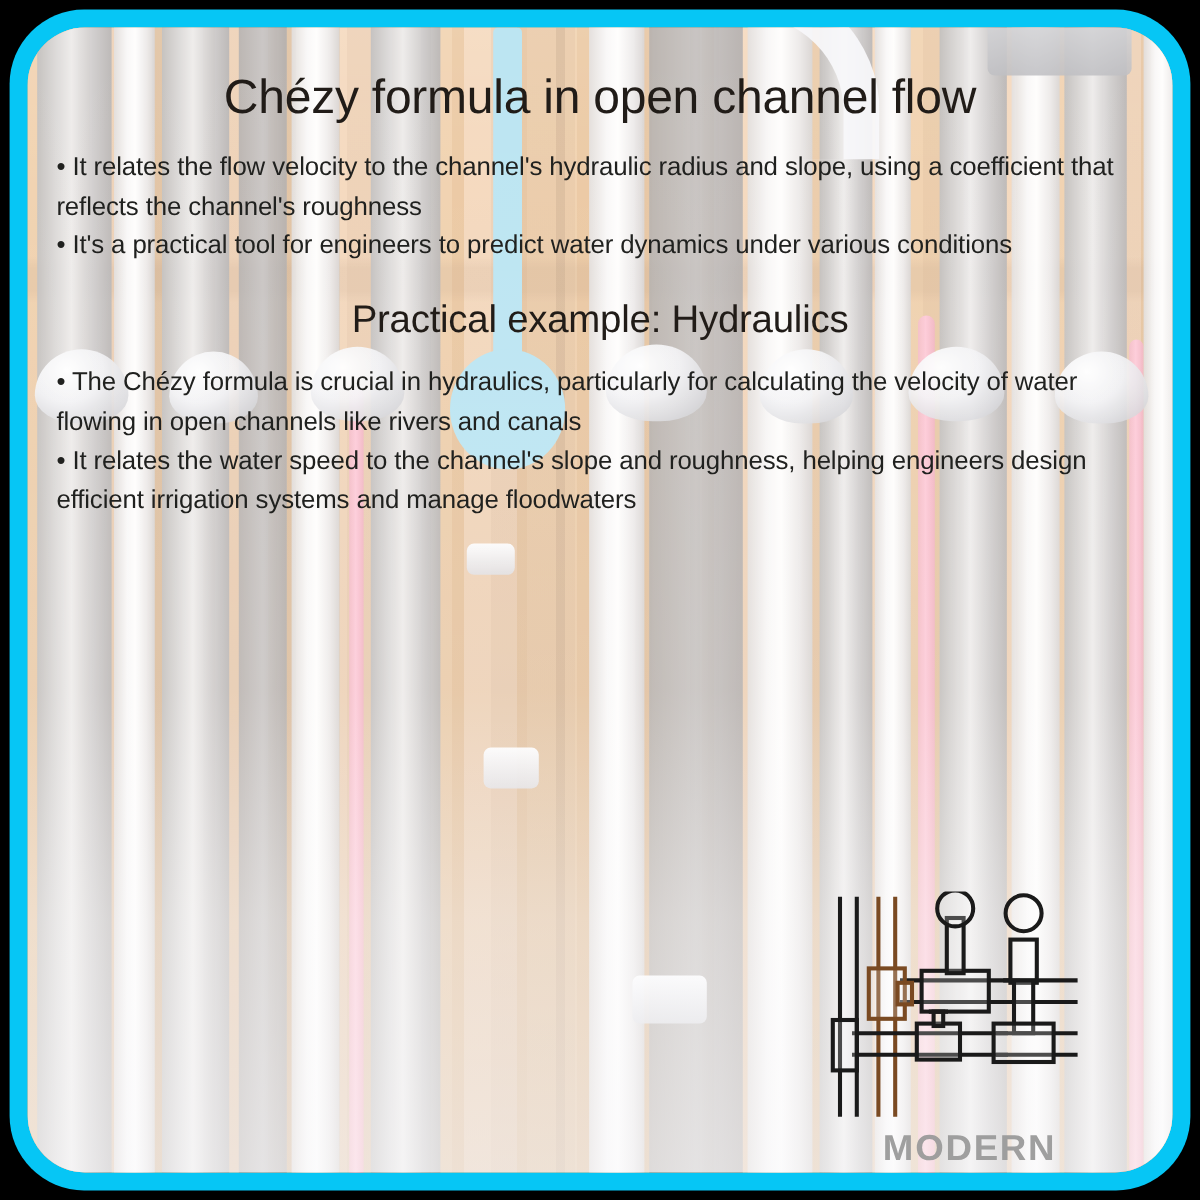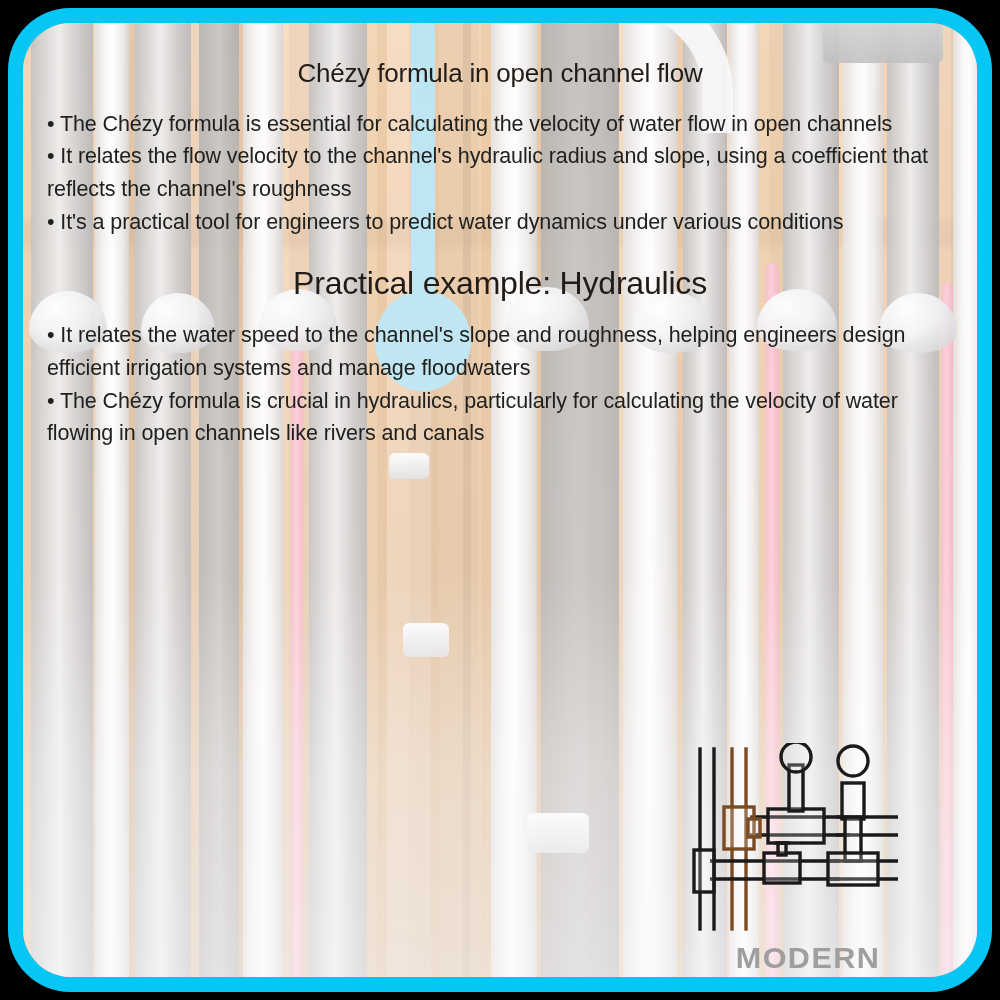--- a/index.html
+++ b/index.html
@@ -159,21 +159,21 @@
       rgba(252,252,253,.42) 78%,
       rgba(250,250,252,.58) 100%);
   }
 
   
   #content {
     position: absolute; inset: 0;
     padding: 20px 24px 0 24px;
   }
   h1.slide-title {
-    font-size: 26px;
+    font-size: 40px;
     font-weight: 400;
     color: #211c18;
     text-align: center;
     letter-spacing: -0.2px;
     line-height: 1.1;
     margin-top: 16px;
   }
   h2.slide-title {
     font-size: 32px;
     font-weight: 400;
@@ -281,30 +281,29 @@
     </div>
 
     <div class="bg-layer" id="bg-wash"></div>
     <div class="bg-layer" id="bg-wash-bottom"></div>
 
     <div id="content">
 
       <h1 class="slide-title">Chézy formula in open channel flow</h1>
 
       <ul class="bullets" id="block-1">
-        <li>The Chézy formula is essential for calculating the velocity of water flow in open channels</li>
         <li>It relates the flow velocity to the channel's hydraulic radius and slope, using a coefficient that reflects the channel's roughness</li>
         <li>It's a practical tool for engineers to predict water dynamics under various conditions</li>
       </ul>
 
       <h2 class="slide-title">Practical example: Hydraulics</h2>
 
       <ul class="bullets" id="block-2">
+        <li>The Chézy formula is crucial in hydraulics, particularly for calculating the velocity of water flowing in open channels like rivers and canals</li>
         <li>It relates the water speed to the channel's slope and roughness, helping engineers design efficient irrigation systems and manage floodwaters</li>
-        <li>The Chézy formula is crucial in hydraulics, particularly for calculating the velocity of water flowing in open channels like rivers and canals</li>
       </ul>
     </div>
 
     <div id="logo">
       <svg id="logo-mark" viewBox="0 0 215 190">
         <g fill="none" stroke="#1a1a1a" stroke-width="3.4" stroke-linecap="square">
 
           <line x1="10" y1="6" x2="10" y2="186"></line>
           <line x1="24" y1="6" x2="24" y2="186"></line>
         </g>

